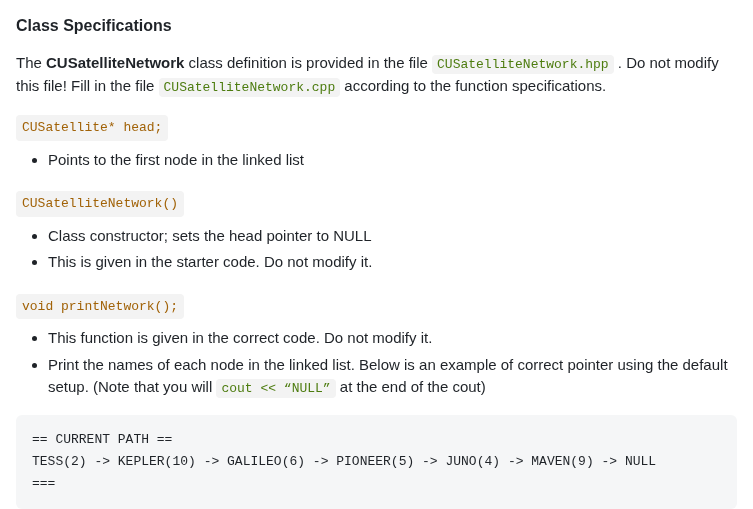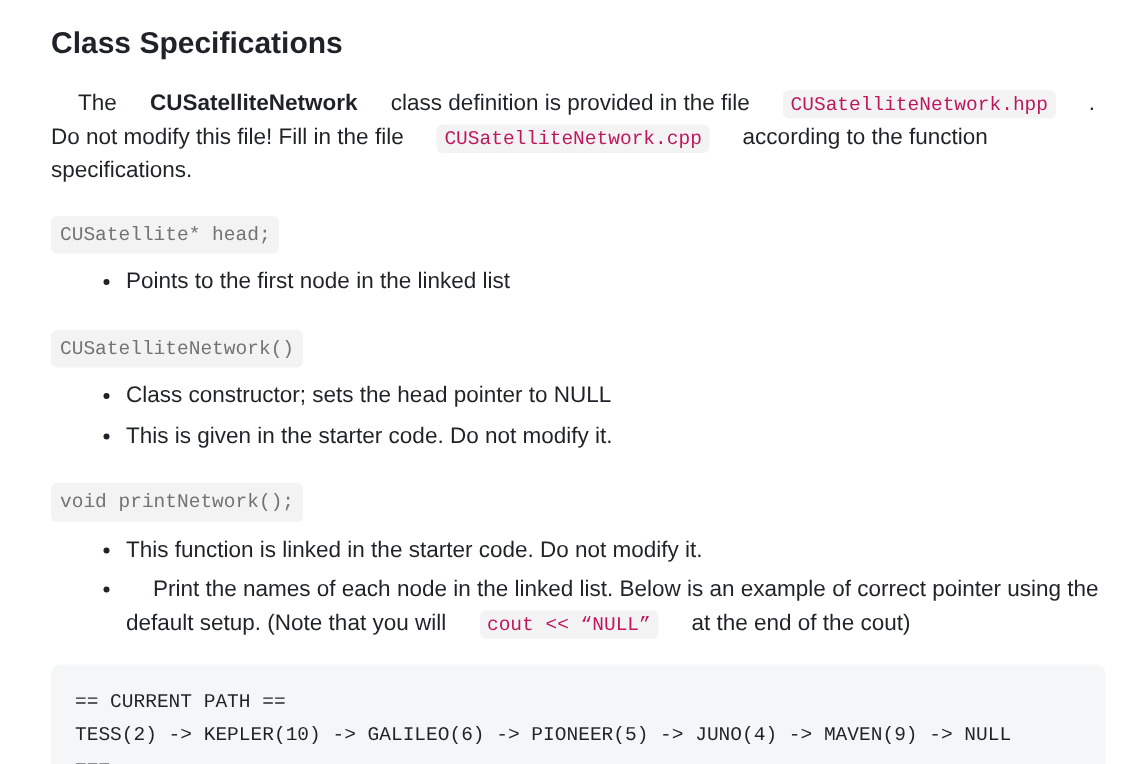--- a/index.html
+++ b/index.html
@@ -1,56 +1,55 @@
 <!DOCTYPE html>
 <html><head>
   <meta charset="utf-8">
   <style>
     * {
       box-sizing: border-box;
-      margin-left: 18px;
     }
     body {
       font-family: -apple-system, BlinkMacSystemFont, "Segoe UI", Helvetica, Arial, sans-serif;
       font-size: 15px;
       line-height: 1.5;
       color: #1f2328;
       margin: 0;
       padding: 14px 16px;
       background: #ffffff;
     }
     h2 {
-      font-size: 20px;
+      font-size: 16px;
       font-weight: 600;
       margin: 0 0 14px 0;
       color: #1f2328;
     }
     p {
       margin: 0 0 14px 0;
     }
     .bold {
       font-weight: 700;
     }
     code {
       font-family: ui-monospace, SFMono-Regular, "SF Mono", Menlo, Consolas, "Liberation Mono", monospace;
       font-size: 13px;
       background: #f3f3f3;
       padding: 2px 5px;
       border-radius: 4px;
-      color: #be185d;
+      color: #4d7c0f;
     }
     .code-sig {
       display: inline-block;
       font-family: ui-monospace, SFMono-Regular, "SF Mono", Menlo, Consolas, "Liberation Mono", monospace;
       font-size: 13px;
       background: #f3f3f3;
       padding: 3px 6px;
       border-radius: 4px;
       margin: 4px 0 8px 0;
-      color: #737373;
+      color: #a16207;
     }
     ul {
       margin: 0 0 16px 0;
       padding-left: 32px;
     }
     li {
       margin-bottom: 4px;
     }
     .code-block {
       font-family: ui-monospace, SFMono-Regular, "SF Mono", Menlo, Consolas, "Liberation Mono", monospace;
@@ -81,21 +80,21 @@
 </ul>
 
 <div class="code-sig">CUSatelliteNetwork()</div>
 <ul>
   <li>Class constructor; sets the head pointer to NULL</li>
   <li>This is given in the starter code. Do not modify it.</li>
 </ul>
 
 <div class="code-sig">void printNetwork();</div>
 <ul>
-  <li>This function is linked in the starter code. Do not modify it.</li>
+  <li>This function is given in the correct code. Do not modify it.</li>
   <li>
     <span>Print the names of each node in the linked list. Below is an example of correct pointer using the default setup. (Note that you will </span><code>cout &lt;&lt; “NULL”</code><span> at the end of the cout)</span>
   </li>
 </ul>
 
 <div class="code-block">== CURRENT PATH ==
 TESS(2) -&gt; KEPLER(10) -&gt; GALILEO(6) -&gt; PIONEER(5) -&gt; JUNO(4) -&gt; MAVEN(9) -&gt; NULL
 ===</div>
 
 

